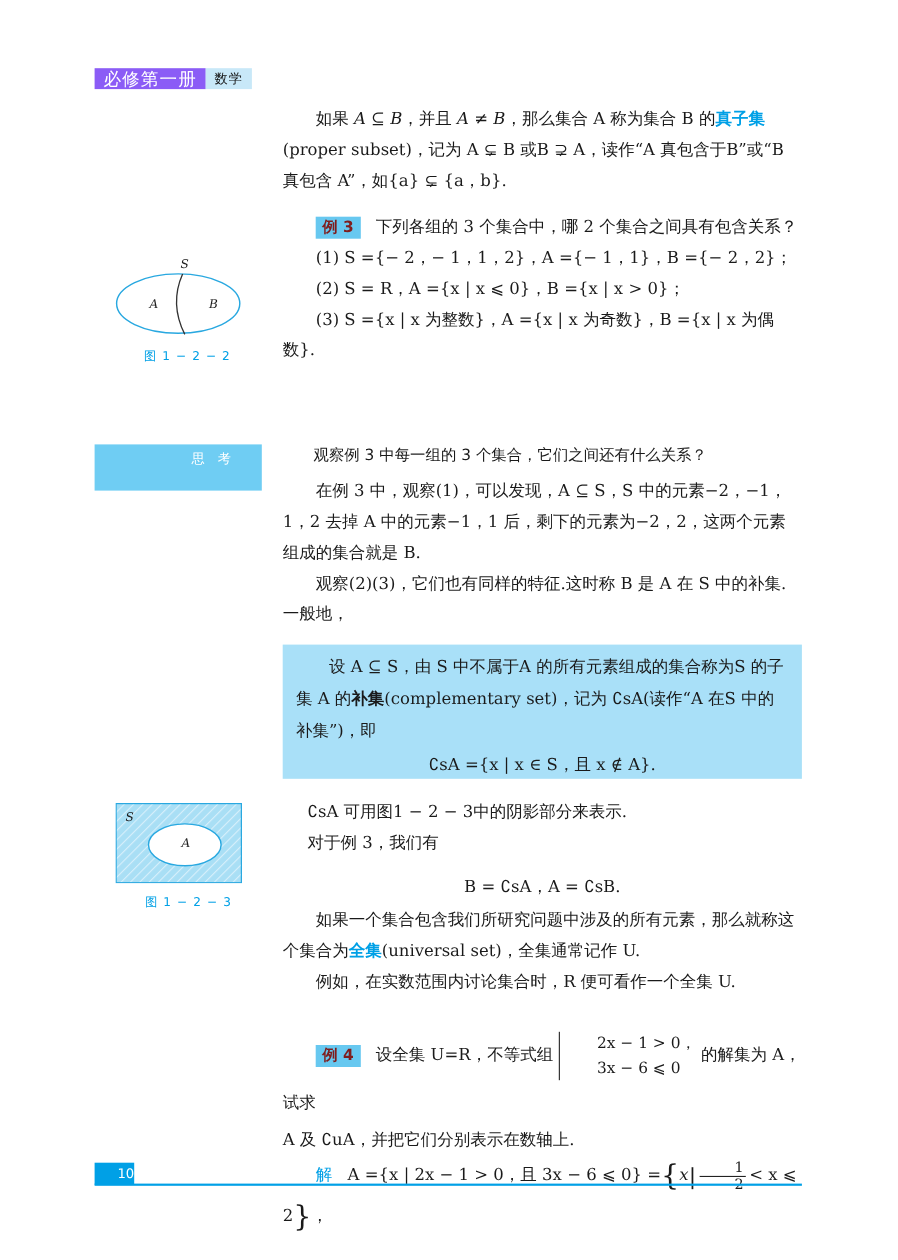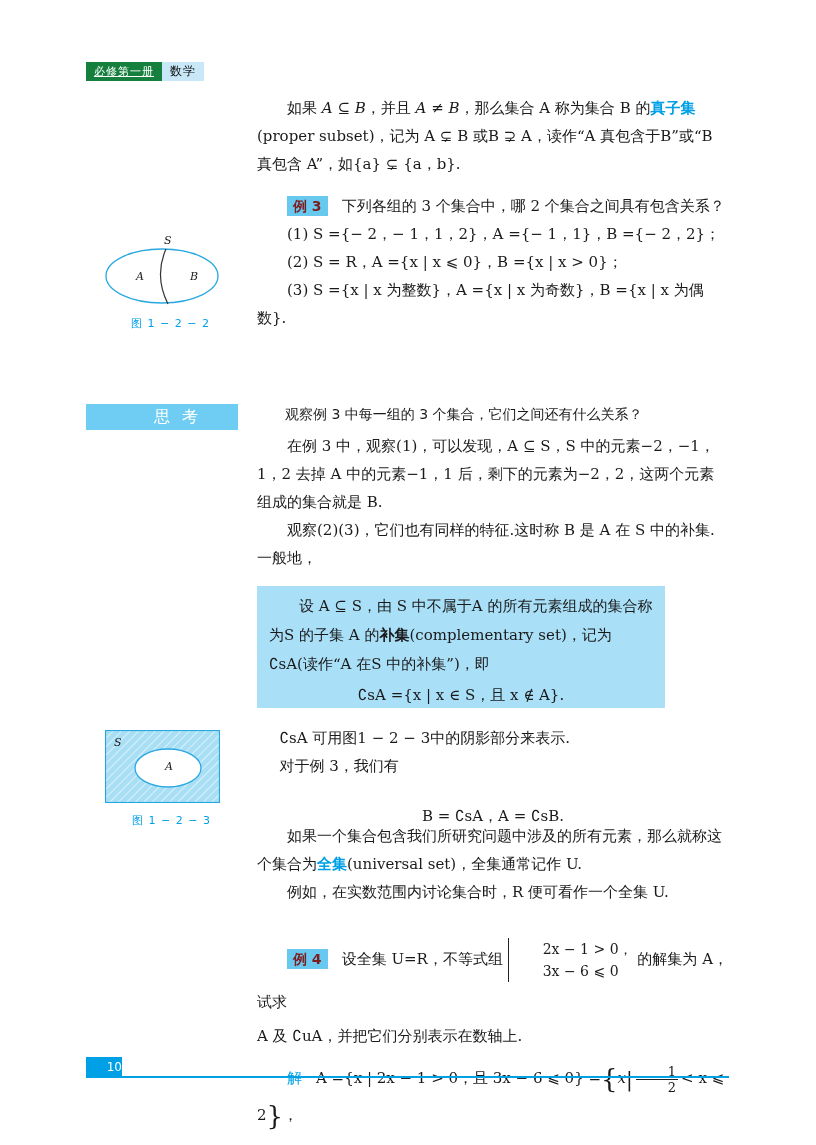--- a/index.html
+++ b/index.html
@@ -1,38 +1,38 @@
 <!DOCTYPE html>
 <html><head>
   <meta charset="utf-8">
   <style>
     html, body { margin: 0; padding: 0; background: #ffffff; }
     body { width: 816px; height: 1145px; position: relative; overflow: hidden;
            font-family: "DejaVu Serif", "Liberation Serif", serif; color: #1a1a1a; }
     .hdr { position: absolute; left: 86px; top: 62px; height: 19px; display: flex; }
-    .hdr-book { background: #15803d; color: #fff; font-family: "DejaVu Sans", sans-serif;
-                font-size: 11px; line-height: 19px; padding: 0 8px; letter-spacing: 1px; text-decoration: underline; }
+    .hdr-book { background: #8b5cf6; color: #fff; font-family: "DejaVu Sans", sans-serif;
+                font-size: 16px; line-height: 19px; padding: 0 8px; letter-spacing: 1px; }
     .hdr-subj { background: #c8e8f8; color: #111; font-family: "DejaVu Sans", sans-serif;
                 font-size: 12px; line-height: 19px; padding: 0 8px; letter-spacing: 1px; }
     .main { position: absolute; left: 257px; width: 472px; font-size: 15px; line-height: 28px; }
     .p { margin: 0; text-indent: 2em; }
     .p.noind { text-indent: 0; }
     .i { font-style: italic; }
     .b { font-weight: bold; }
     .hl { color: #00a0e6; font-weight: bold; }
     .ex-tag { display: inline-block; background: #67c8f0; color: #7f1d1d; font-weight: bold;
               font-size: 14px; line-height: 20px; padding: 0 6px; margin-right: 14px;
               font-family: "DejaVu Sans", sans-serif; text-indent: 0; }
     .sol-tag { color: #00a0e6; margin-right: 14px; }
     .center { text-align: center; text-indent: 0; }
-    .think-bar { position: absolute; left: 86px; top: 404px; width: 152px; height: 26px;
+    .think-bar { position: absolute; left: 86px; top: 404px; width: 152px; height: 42px;
                  background: #6fcdf3; color: #fff; font-family: "DejaVu Sans", sans-serif;
-                 font-size: 16px; line-height: 26px; text-align: right; padding-right: 28px;
+                 font-size: 12px; line-height: 26px; text-align: right; padding-right: 16px;
                  box-sizing: border-box; letter-spacing: 12px; }
-    .defbox { position: absolute; left: 257px; top: 586px; width: 408px; height: 122px;
+    .defbox { position: absolute; left: 257px; top: 586px; width: 472px; height: 122px;
               background: #a9e0f8; box-sizing: border-box; padding: 6px 12px 0 12px;
               font-size: 15px; line-height: 29px; }
     .fig-cap { position: absolute; font-family: "DejaVu Sans", sans-serif; font-size: 11px;
                color: #00a0e6; letter-spacing: 1px; }
     .footer-num { position: absolute; left: 86px; top: 1057px; width: 36px; height: 20px;
                   background: #00a0e6; color: #fff; font-family: "DejaVu Sans", sans-serif;
                   font-size: 12px; line-height: 20px; text-align: right; }
     .footer-line { position: absolute; left: 86px; top: 1076px; width: 643px; height: 2px; background: #00a0e6; }
     .sys { display: inline-block; border-left: 1.5px solid #222; padding-left: 4px; line-height: 22px;
            font-size: 14px; vertical-align: middle; }
@@ -103,41 +103,41 @@
     <ellipse cx="63" cy="38" rx="33" ry="19" fill="#ffffff" stroke="#29a8e0" stroke-width="1.3"></ellipse>
   </svg>
   <span style="position:absolute;left:9px;top:6px;font-style:italic;font-size:11px;">S</span>
   <span style="position:absolute;left:60px;top:30px;font-style:italic;font-size:11px;">A</span>
 </div>
 <div class="fig-cap" style="left:132px;top:813px;">图 1 − 2 − 3</div>
 
 <div class="main" style="top:724px;">
   <p class="p" style="text-indent:1.5em;">∁sA 可用图1 − 2 − 3中的阴影部分来表示.</p>
   <p class="p" style="text-indent:1.5em;">对于例 3，我们有</p>
-  <p class="p center" style="margin-top:22px;">B = ∁sA，A = ∁sB.</p>
+  <p class="p center" style="margin-top:12px;">B = ∁sA，A = ∁sB.</p>
 </div>
 
 <div class="main" style="top:822px;">
   <p class="p">
     <span>如果一个集合包含我们所研究问题中涉及的所有元素，那么就称这个集合为</span><span class="hl">全集</span><span>(universal set)，全集通常记作 U.</span>
   </p>
   <p class="p">例如，在实数范围内讨论集合时，R 便可看作一个全集 U.</p>
 </div>
 
 <div class="main" style="top:922px;">
   <p class="p" style="line-height:40px;margin-top:16px;">
     <span class="ex-tag">例 4</span><span>设全集 U=R，不等式组</span>
     <span class="sys">
       <span style="display:block;">2x − 1 &gt; 0，</span>
       <span style="display:block;">3x − 6 ⩽ 0</span>
     </span>
     <span>的解集为 A，试求</span>
   </p>
   <p class="p noind">A 及 ∁uA，并把它们分别表示在数轴上.</p>
-  <p class="p" style="margin-top:10px;line-height:36px;">
+  <p class="p" style="margin-top:0;line-height:36px;">
     <span class="sol-tag">解</span><span>A ={x | 2x − 1 &gt; 0，且 3x − 6 ⩽ 0} =</span><span class="bigbrace">{</span><span class="i">x</span><span style="font-size:20px;vertical-align:middle;">|</span><span class="frac">
         <span class="num">1</span>
         <span>2</span>
       </span><span>&lt; x ⩽ 2</span><span class="bigbrace">}</span><span>，</span>
   </p>
 </div>
 
 <div class="footer-num">10</div>
 <div class="footer-line"></div>
 

